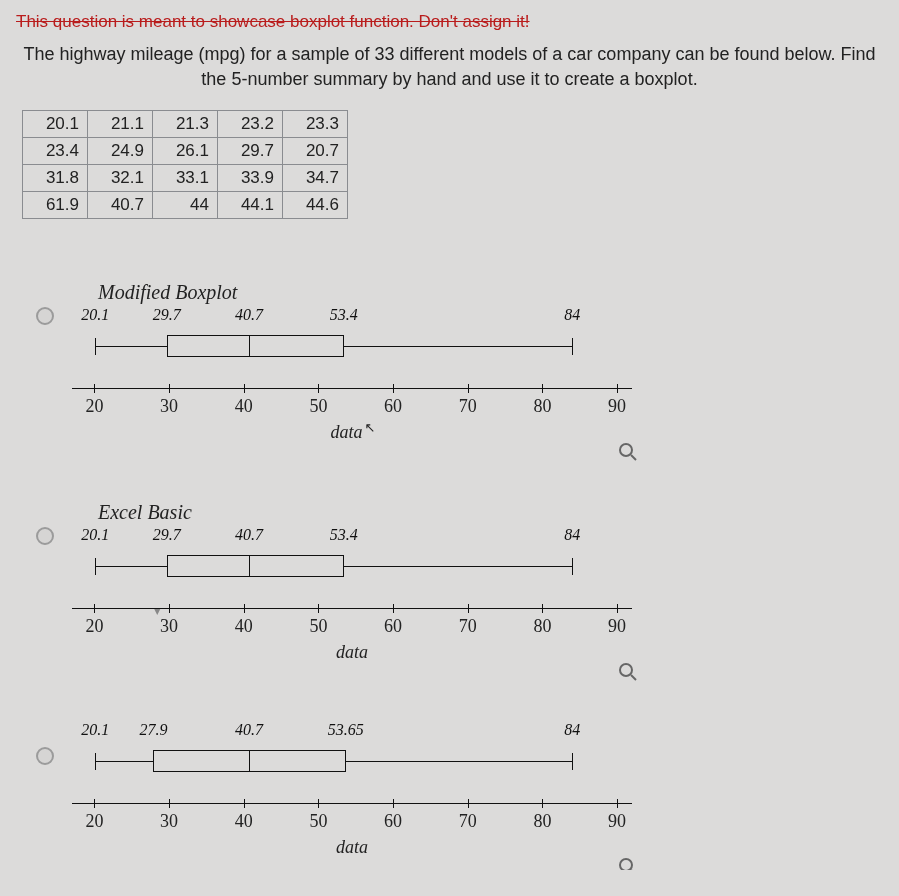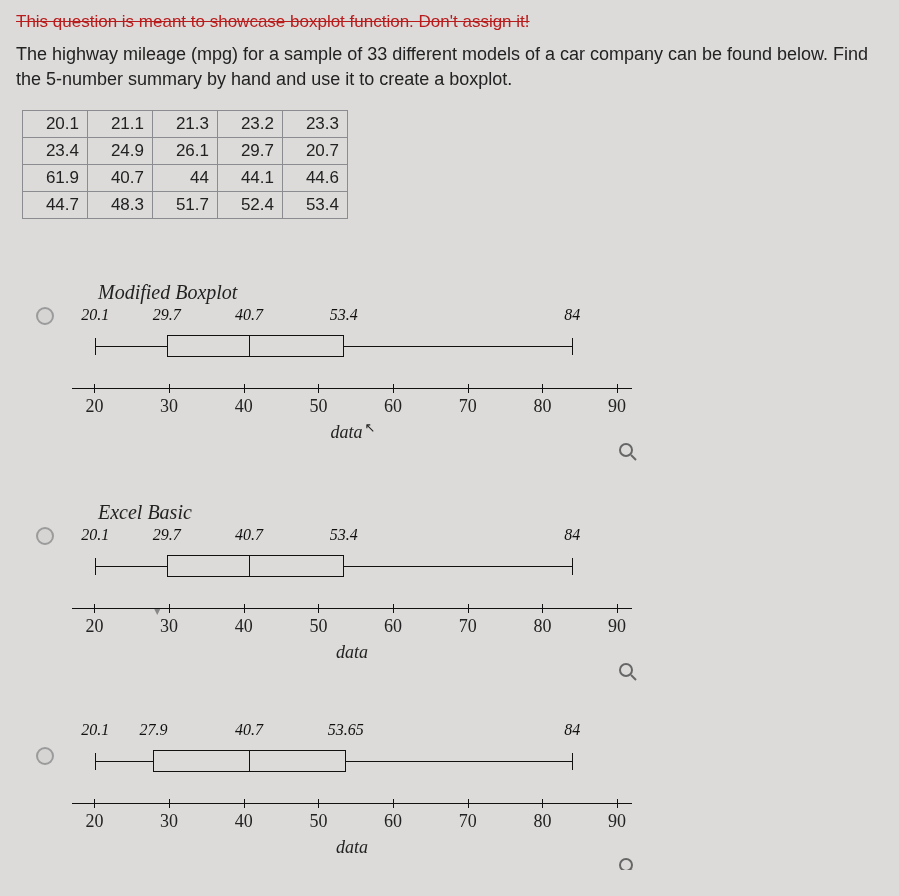--- a/index.html
+++ b/index.html
@@ -14,20 +14,21 @@
   .strike {
     text-decoration: line-through;
     color: #b91c1c;
     font-size: 17px;
   }
   .prompt {
     font-size: 18px;
     margin: 10px 0 18px 0;
     line-height: 1.4;
     color: #222;
+    text-align: center;
   }
   table.data {
     border-collapse: collapse;
     margin-bottom: 30px;
     margin-left: 6px;
   }
   table.data td {
     border: 1px solid #8a8c90;
     padding: 3px 0;
     width: 56px;
@@ -170,32 +171,32 @@
         <td>23.3</td>
       </tr>
       <tr>
         <td>23.4</td>
         <td>24.9</td>
         <td>26.1</td>
         <td>29.7</td>
         <td>20.7</td>
       </tr>
       <tr>
+        <td>31.8</td>
+        <td>32.1</td>
+        <td>33.1</td>
+        <td>33.9</td>
+        <td>34.7</td>
+      </tr>
+      <tr>
         <td>61.9</td>
         <td>40.7</td>
         <td>44</td>
         <td>44.1</td>
         <td>44.6</td>
-      </tr>
-      <tr>
-        <td>44.7</td>
-        <td>48.3</td>
-        <td>51.7</td>
-        <td>52.4</td>
-        <td>53.4</td>
       </tr>
     </tbody>
 </table>
 
 <div id="options">
     <div class="option-row">
       <div class="radio"></div>
       <div class="plot-wrap">
         <div class="panel-title">Modified Boxplot</div>
         <div class="labels">

